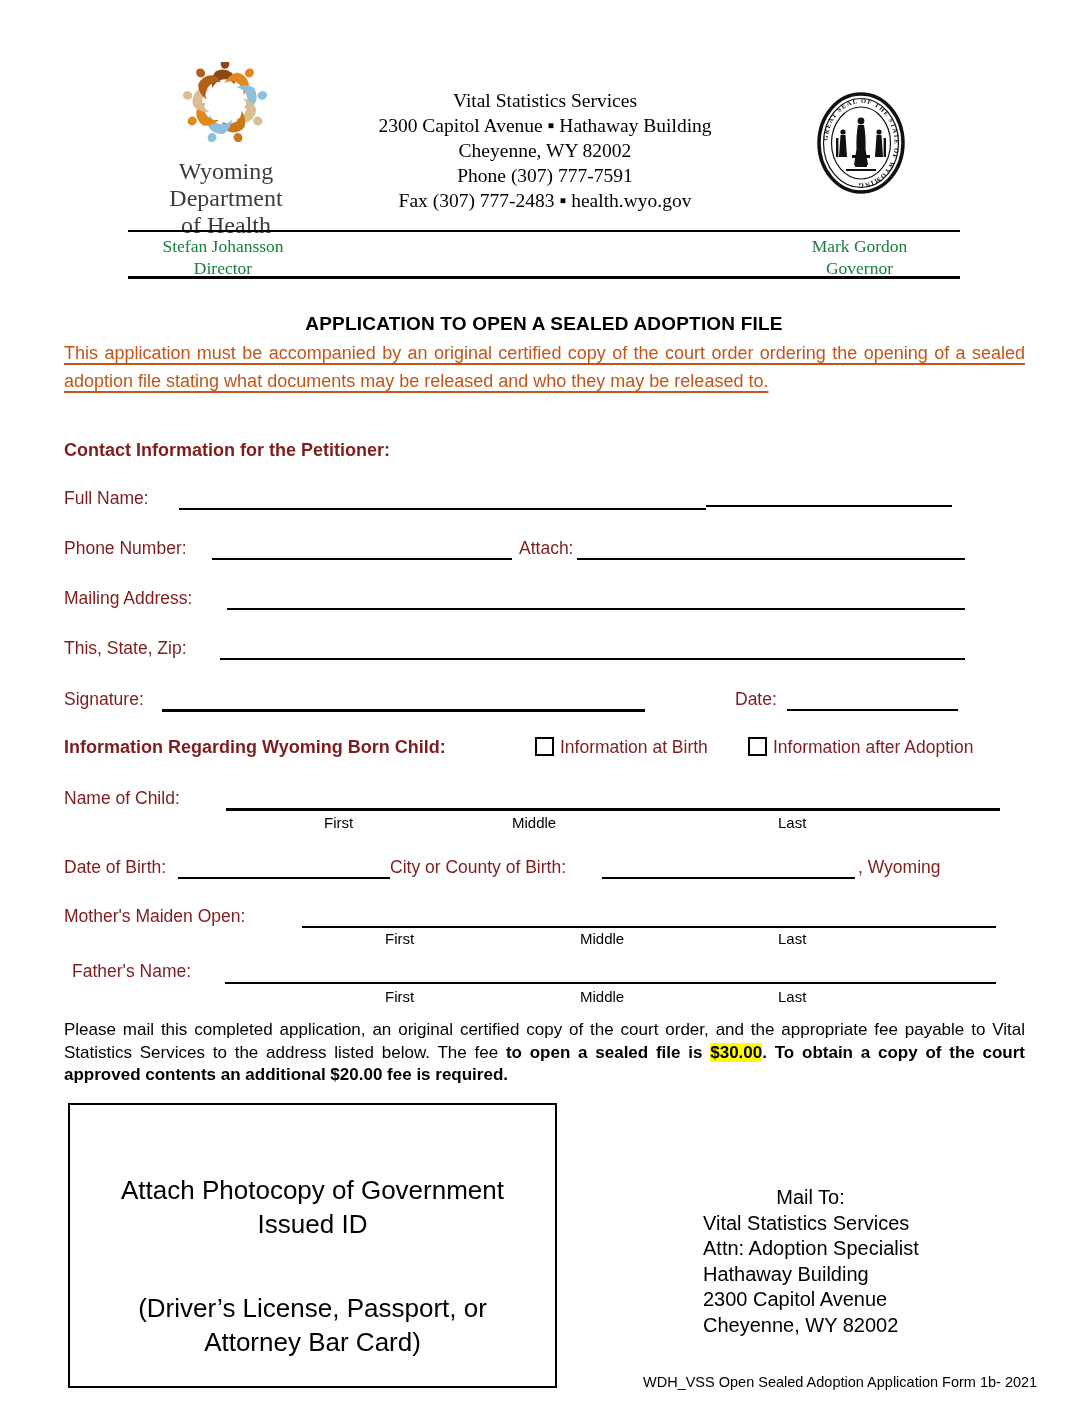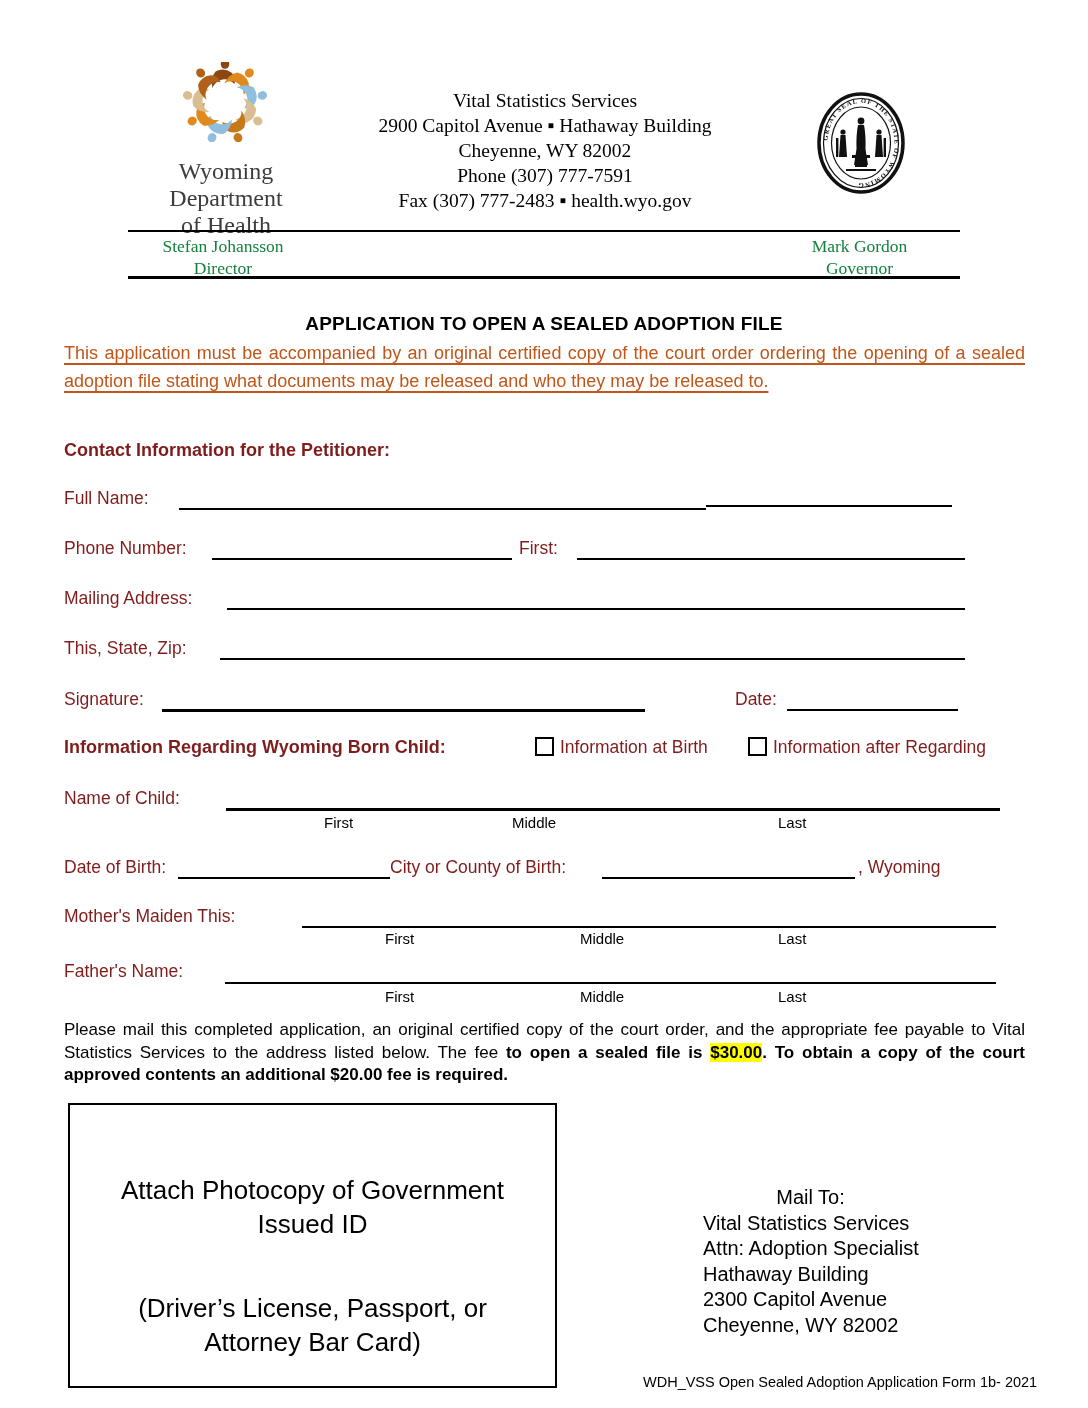--- a/index.html
+++ b/index.html
@@ -59,21 +59,21 @@
   </svg>
 
   <div class="abs logo-text" style="left:146px;top:138px;width:160px;margin-top:20px;">
       <div>Wyoming</div>
       <div>Department</div>
       <div>of Health</div>
     </div>
 
   <div class="abs hdr-center" style="left:305px;top:88px;width:480px;">
       <div>Vital Statistics Services</div>
-      <div>2900 Capitol Avenue ▪ Hathaway Building</div>
+      <div>2300 Capitol Avenue ▪ Hathaway Building</div>
       <div>Cheyenne, WY 82002</div>
       <div>Phone (307) 777-7591</div>
       <div>Fax (307) 777-2483 ▪ health.wyo.gov</div>
     </div>
 
   <svg class="abs" style="left:816px;top:90px;" width="90" height="106" viewBox="0 0 90 104" aria-hidden="true">
     <ellipse cx="45" cy="52" rx="42" ry="49" fill="none" stroke="#111" stroke-width="3.5"></ellipse>
     <ellipse cx="45" cy="52" rx="37.5" ry="44.5" fill="none" stroke="#111" stroke-width="1.2"></ellipse>
     <ellipse cx="45" cy="52" rx="29.5" ry="36" fill="none" stroke="#111" stroke-width="1.2"></ellipse>
     <path id="sealArc" d="M45,52 m-33.5,0 a33.5,40 0 1,1 67,0 a33.5,40 0 1,1 -67,0" fill="none"></path>
@@ -114,59 +114,59 @@
   <div class="notice">This application must be accompanied by an original certified copy of the court order ordering the opening of a sealed adoption file stating what documents may be released and who they may be released to.</div>
 
   <div class="lbl bold" style="left:64px;top:440px;font-size:18px;">Contact Information for the Petitioner:</div>
 
   <div class="lbl" style="left:64px;top:488px;">Full Name:</div>
   <div class="wline" style="left:179px;top:508px;width:527px;"></div>
   <div class="wline" style="left:706px;top:505px;width:246px;"></div>
 
   <div class="lbl" style="left:64px;top:538px;">Phone Number:</div>
   <div class="wline" style="left:212px;top:558px;width:300px;"></div>
-  <div class="lbl" style="left:519px;top:538px;">First:</div>
+  <div class="lbl" style="left:519px;top:538px;">Attach:</div>
   <div class="wline" style="left:577px;top:558px;width:388px;"></div>
 
   <div class="lbl" style="left:64px;top:588px;">Mailing Address:</div>
   <div class="wline" style="left:227px;top:608px;width:738px;"></div>
 
   <div class="lbl" style="left:64px;top:638px;">This, State, Zip:</div>
   <div class="wline" style="left:220px;top:658px;width:745px;"></div>
 
   <div class="lbl" style="left:64px;top:689px;">Signature:</div>
   <div class="wline" style="left:162px;top:709px;width:483px;height:3px;"></div>
   <div class="lbl" style="left:735px;top:689px;">Date:</div>
   <div class="wline" style="left:787px;top:709px;width:171px;"></div>
 
   <div class="lbl bold" style="left:64px;top:737px;font-size:18px;">Information Regarding Wyoming Born Child:</div>
   <div class="checkbox" style="left:535px;top:737px;"></div>
   <div class="lbl" style="left:560px;top:737px;">Information at Birth</div>
   <div class="checkbox" style="left:748px;top:737px;"></div>
-  <div class="lbl" style="left:773px;top:737px;">Information after Regarding</div>
+  <div class="lbl" style="left:773px;top:737px;">Information after Adoption</div>
 
   <div class="lbl" style="left:64px;top:788px;">Name of Child:</div>
   <div class="wline" style="left:226px;top:808px;width:774px;height:3px;"></div>
   <div class="sub" style="left:324px;top:814px;">First</div>
   <div class="sub" style="left:512px;top:814px;">Middle</div>
   <div class="sub" style="left:778px;top:814px;">Last</div>
 
   <div class="lbl" style="left:64px;top:857px;">Date of Birth:</div>
   <div class="wline" style="left:178px;top:877px;width:212px;"></div>
   <div class="lbl" style="left:390px;top:857px;">City or County of Birth:</div>
   <div class="wline" style="left:602px;top:877px;width:253px;"></div>
   <div class="lbl" style="left:858px;top:857px;">, Wyoming</div>
 
-  <div class="lbl" style="left:64px;top:906px;">Mother's Maiden This:</div>
+  <div class="lbl" style="left:64px;top:906px;">Mother's Maiden Open:</div>
   <div class="wline" style="left:302px;top:926px;width:694px;"></div>
   <div class="sub" style="left:385px;top:930px;">First</div>
   <div class="sub" style="left:580px;top:930px;">Middle</div>
   <div class="sub" style="left:778px;top:930px;">Last</div>
 
-  <div class="lbl" style="left:64px;top:961px;">Father's Name:</div>
+  <div class="lbl" style="left:72px;top:961px;">Father's Name:</div>
   <div class="wline" style="left:225px;top:982px;width:771px;"></div>
   <div class="sub" style="left:385px;top:988px;">First</div>
   <div class="sub" style="left:580px;top:988px;">Middle</div>
   <div class="sub" style="left:778px;top:988px;">Last</div>
 
   <div class="fee"><span>Please mail this completed application, an original certified copy of the court order, and the appropriate fee payable to Vital Statistics Services to the address listed below. The fee </span><span style="font-weight: bold;">to open a sealed file is </span><span class="hl" style="font-weight: bold;">$30.00</span><span style="font-weight: bold;">. To obtain a copy of the court approved contents an additional $20.00 fee is required.</span></div>
 
   <div class="idbox">
     <div class="idbox-line" style="margin-top:68px;">Attach Photocopy of Government Issued ID</div>
     <div class="idbox-line" style="margin-top:50px;">(Driver’s License, Passport, or Attorney Bar Card)</div>

